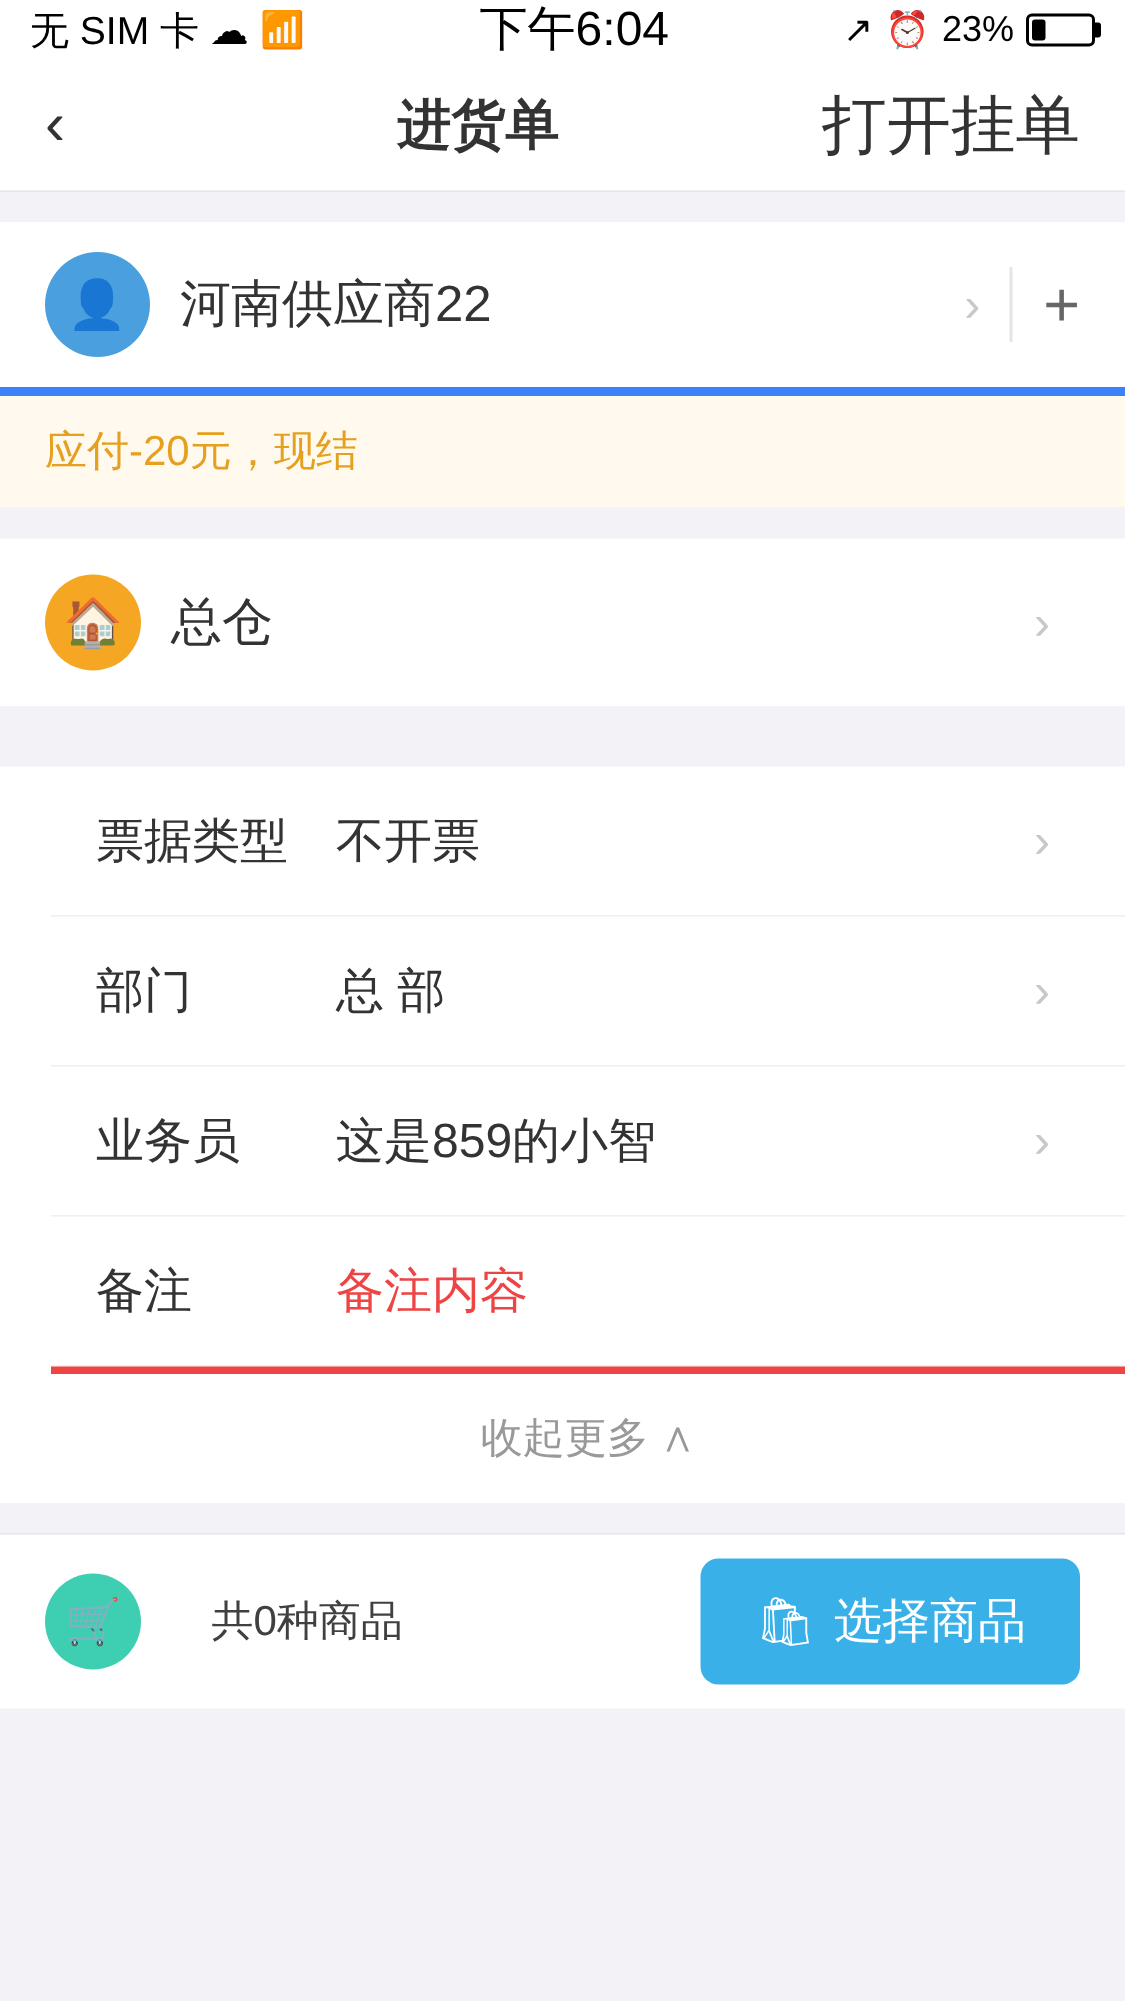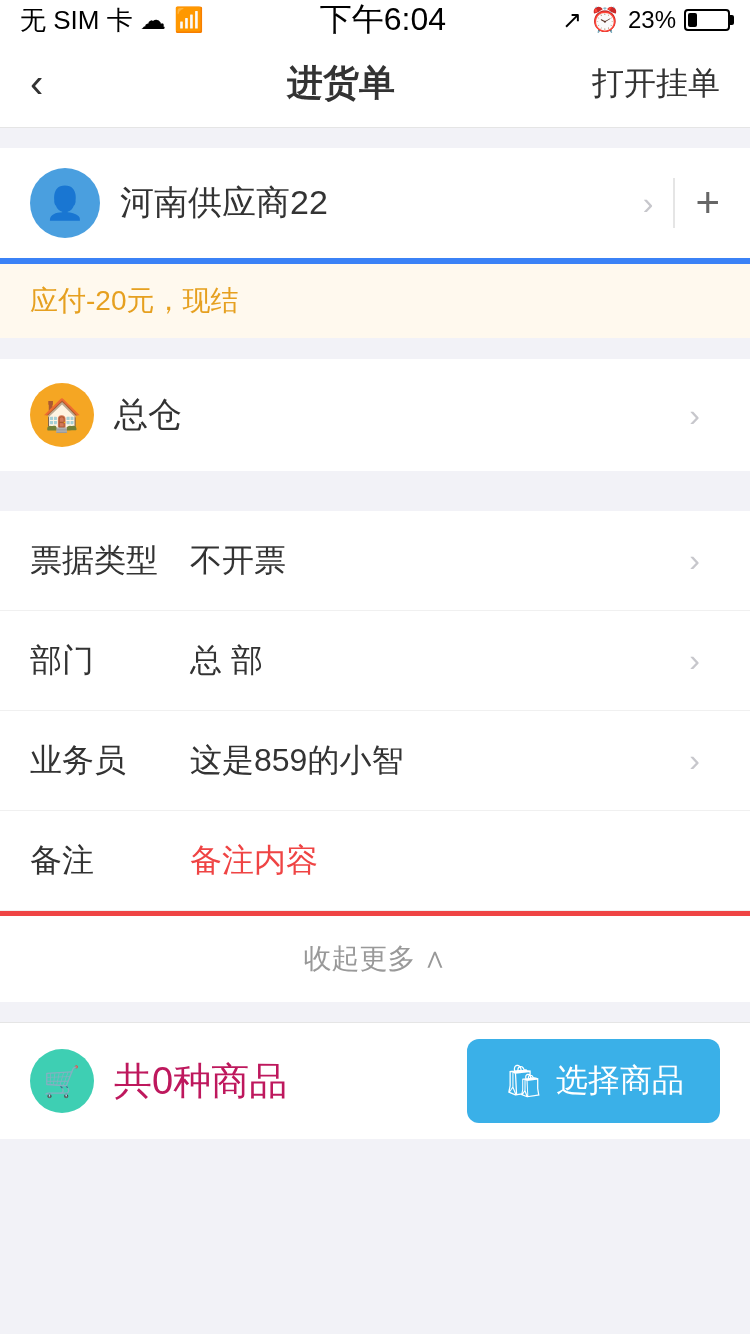--- a/index.html
+++ b/index.html
@@ -54,21 +54,21 @@
       color: #333;
       cursor: pointer;
       width: 60px;
     }
     .nav-title {
       font-size: 36px;
       font-weight: 700;
       color: #333;
     }
     .nav-action {
-      font-size: 32px;
+      font-size: 43px;
       color: #333;
       cursor: pointer;
     }
 
     
     .section-divider {
       height: 20px;
       background: #f2f2f7;
     }
 
@@ -144,20 +144,21 @@
     .warehouse-name {
       flex: 1;
       font-size: 34px;
       color: #333;
     }
 
     
     .form-section {
       background: #fff;
       margin-top: 20px;
+      padding-left: 34px;
     }
     .form-row {
       display: flex;
       align-items: center;
       padding: 0 30px;
       min-height: 100px;
       border-bottom: 1px solid #f0f0f0;
     }
     .form-row:last-child {
       border-bottom: none;
@@ -204,22 +205,23 @@
     }
     .product-icon-wrap {
       width: 64px; height: 64px;
       background: #3ecfb3;
       border-radius: 50%;
       display: flex; align-items: center; justify-content: center;
       margin-right: 20px;
     }
     .product-count {
       flex: 1;
-      font-size: 38px;
-      color: #be185d;
+      font-size: 28px;
+      color: #404040;
+      margin-left: 27px;
     }
     .select-product-btn {
       background: #3ab0e8;
       color: #fff;
       border: none;
       border-radius: 12px;
       padding: 20px 36px;
       font-size: 32px;
       display: flex;
       align-items: center;

